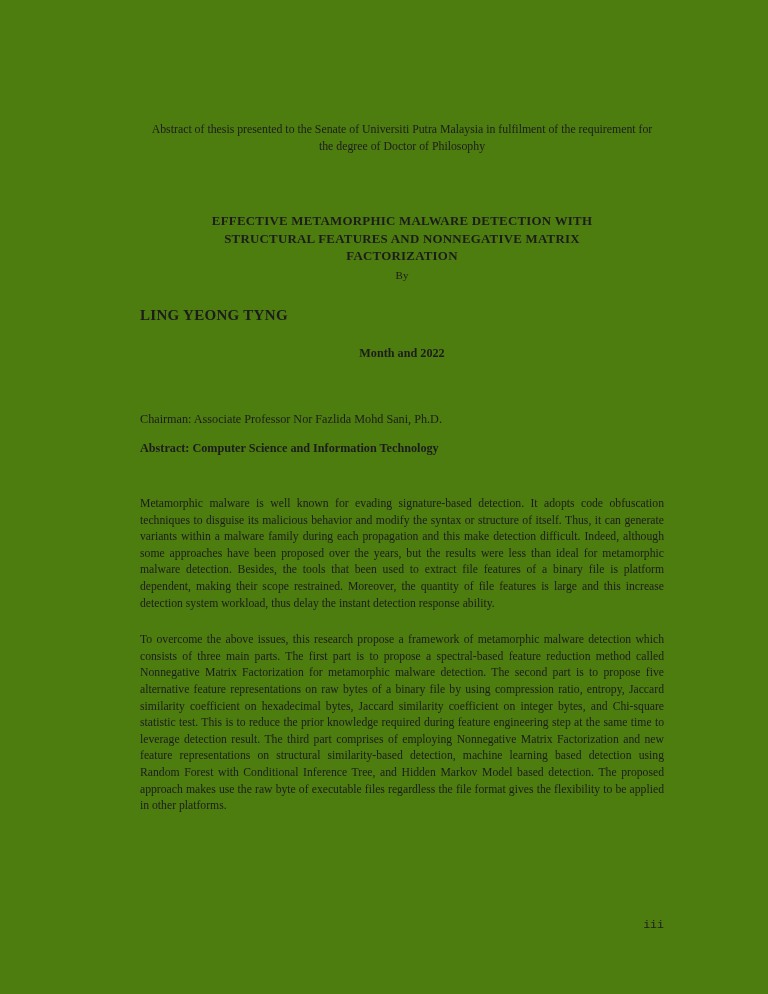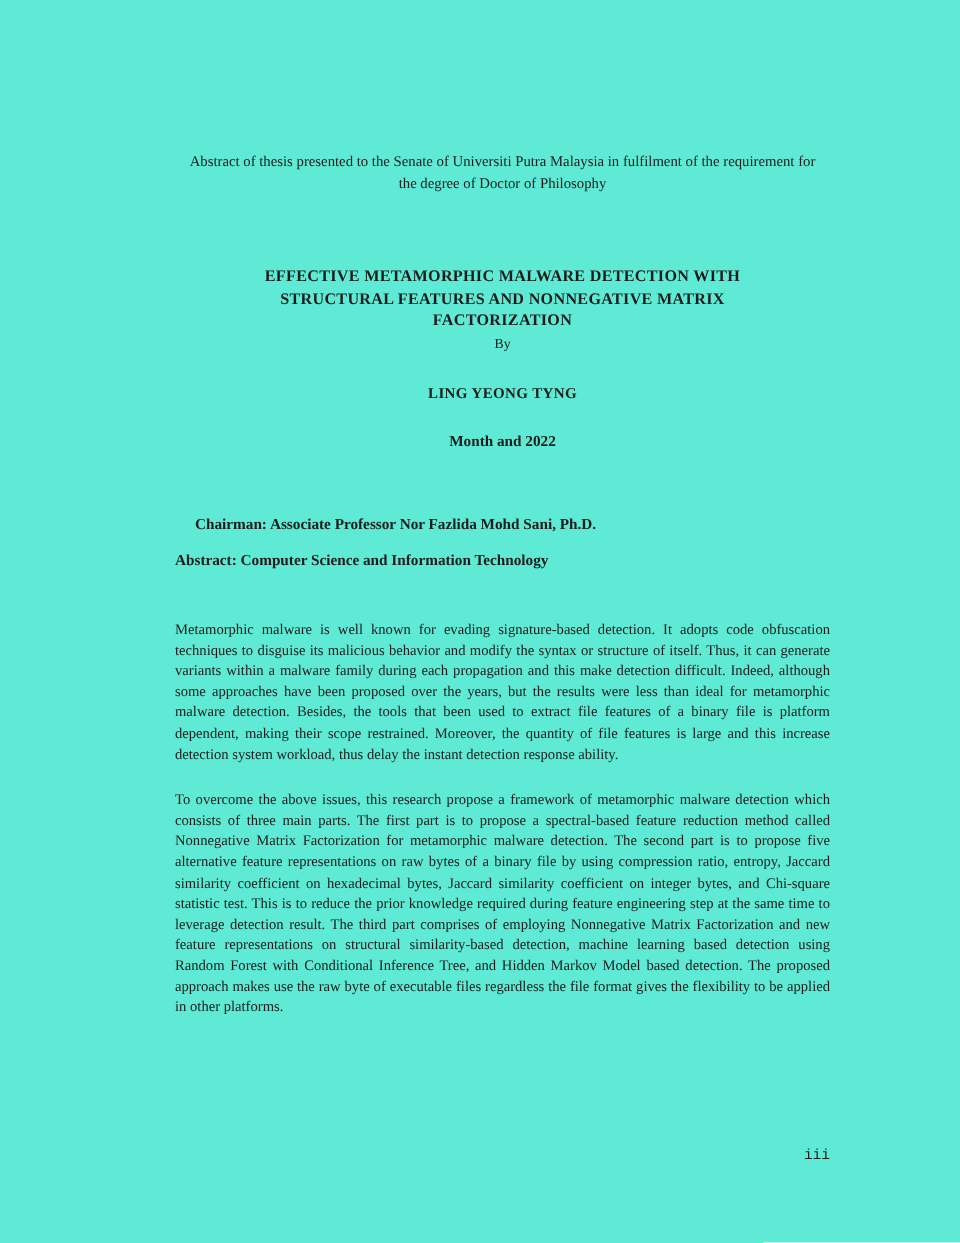--- a/index.html
+++ b/index.html
@@ -4,21 +4,21 @@
 <style>
   html, body {
     margin: 0;
     padding: 0;
     background: #ffffff;
   }
   .page {
     position: relative;
     width: 768px;
     height: 994px;
-    background: #5eead4;
+    background: #4d7c0f;
     font-family: "Liberation Serif", "DejaVu Serif", serif;
     color: #1c1c1c;
     overflow: hidden;
   }
   .content {
     position: absolute;
     left: 140px;
     width: 524px;
   }
   .header-block {
@@ -43,37 +43,35 @@
     max-width: 448px;
     margin: 0 auto;
   }
   .by-line {
     top: 269px;
     text-align: center;
     font-size: 11px;
   }
   .author-line {
     top: 307px;
-    text-align: center;
     font-weight: bold;
-    font-size: 12px;
+    font-size: 15px;
     letter-spacing: 0.3px;
   }
   .date-line {
     top: 346px;
     text-align: center;
     font-weight: bold;
     font-size: 12.2px;
   }
   .chairman-line {
     top: 412px;
     text-align: left;
-    font-weight: bold;
+    font-weight: normal;
     font-size: 12.2px;
-    margin-left: 16px;
   }
   .faculty-line {
     top: 441px;
     text-align: left;
     font-weight: bold;
     font-size: 12.2px;
   }
   .body-block {
     top: 496px;
     font-size: 11.7px;

